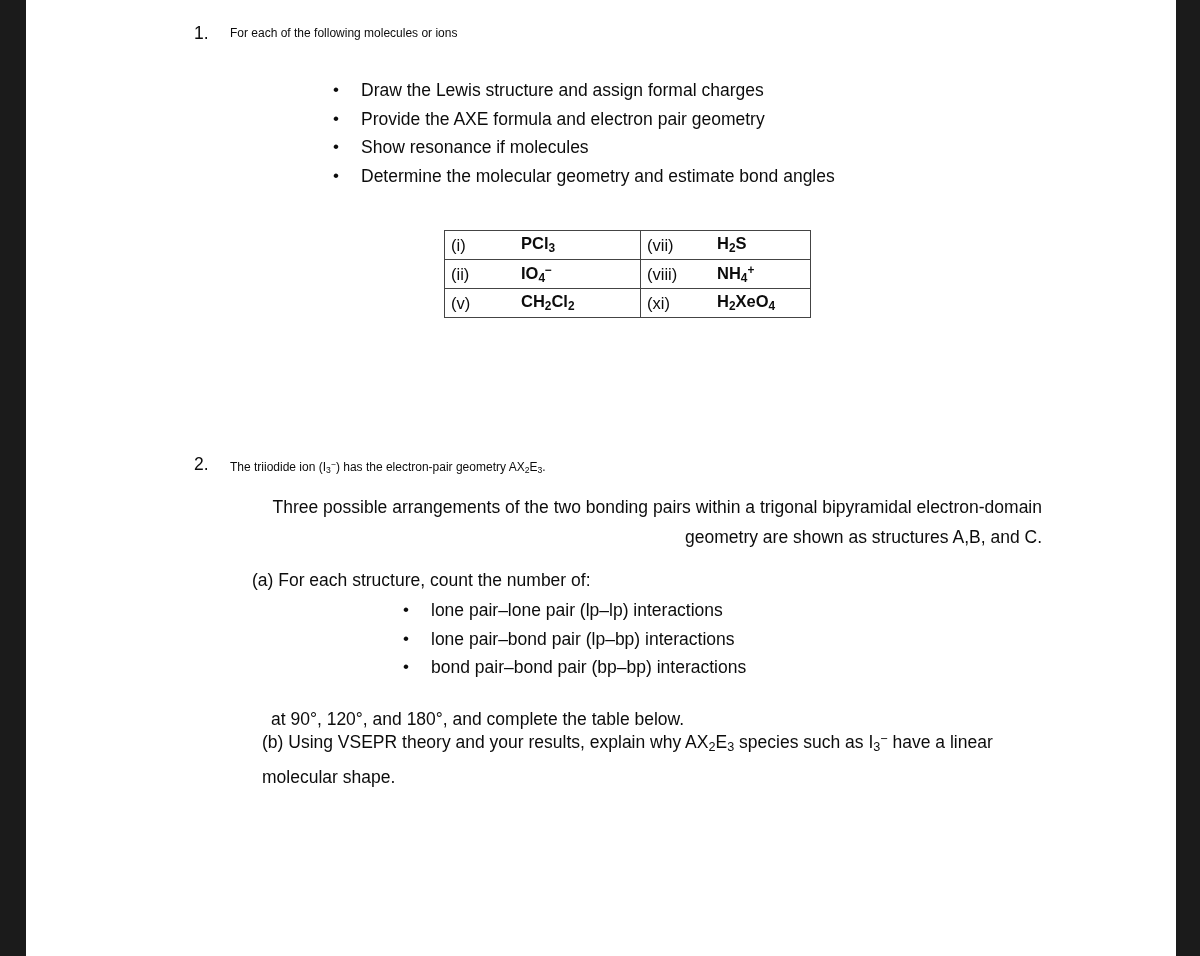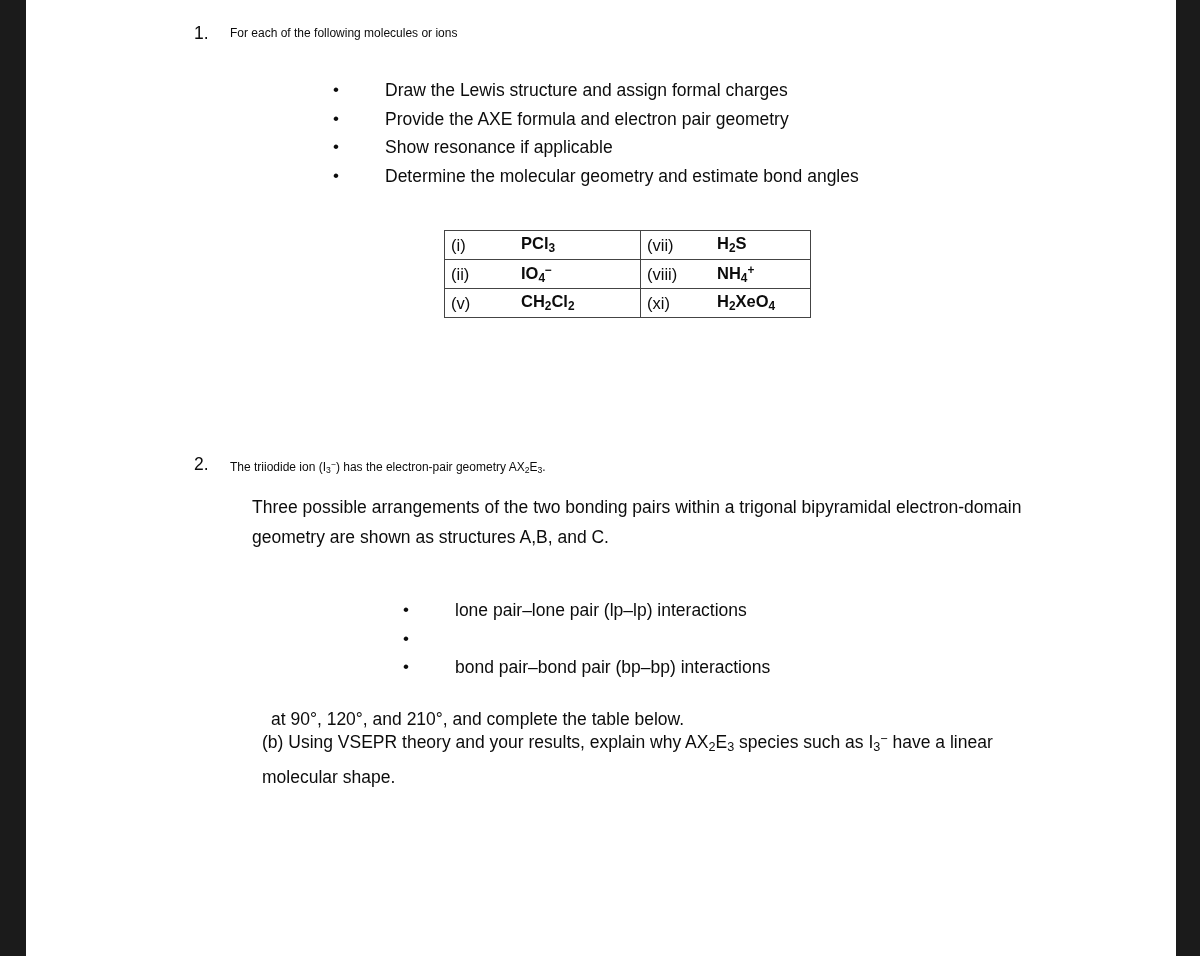--- a/index.html
+++ b/index.html
@@ -74,21 +74,20 @@
     flex: 0 0 32px;
     text-align: left;
     font-size: 17px;
     line-height: 28.7px;
     padding-left: 4px;
   }
   .bullet-text {
     font-size: 17.5px;
     line-height: 28.7px;
     white-space: nowrap;
-    margin-left: 24px;
   }
 
   #bullets-q1 { left: 303px; top: 76px; }
   #bullets-q2a { left: 373px; top: 596px; }
 
   
   .mol-table {
     position: absolute;
     left: 418px;
     top: 230px;
@@ -122,21 +121,21 @@
 
   sub { font-size: 0.72em; vertical-align: -0.22em; }
   sup { font-size: 0.72em; vertical-align: 0.42em; }
 
   
   .para {
     position: absolute;
     font-size: 17.5px;
     line-height: 30px;
   }
-  #p-three { left: 226px; top: 492px; width: 790px; }
+  #p-three { left: 226px; top: 492px; width: 790px; text-align: right; }
   #p-a { left: 226px; top: 565px; width: 700px; }
   #p-at { left: 245px; top: 704px; width: 700px; }
   #p-b { left: 236px; top: 724px; width: 800px; }
 </style>
 </head>
 <body>
 
 <div class="viewer">
   <div class="page">
     <div class="content">
@@ -150,21 +149,21 @@
         <li>
           <span class="bullet-dot">•</span>
           <span class="bullet-text">Draw the Lewis structure and assign formal charges</span>
         </li>
         <li>
           <span class="bullet-dot">•</span>
           <span class="bullet-text">Provide the  AXE formula and electron pair geometry</span>
         </li>
         <li>
           <span class="bullet-dot">•</span>
-          <span class="bullet-text">Show resonance if applicable</span>
+          <span class="bullet-text">Show resonance if molecules</span>
         </li>
         <li>
           <span class="bullet-dot">•</span>
           <span class="bullet-text">Determine the molecular geometry and estimate bond angles</span>
         </li>
       </ul>
 
       <table class="mol-table">
         <tbody>
           <tr>
@@ -212,34 +211,36 @@
         </tbody>
       </table>
 
       <div class="numbered" id="q2">
         <span class="num">2.</span>
         <span class="num-body">The triiodide ion (I<sub>3</sub><sup>−</sup>) has the electron-pair geometry AX<sub>2</sub>E<sub>3</sub>.</span>
       </div>
 
       <div class="para" id="p-three">Three possible arrangements of the two bonding pairs within a trigonal bipyramidal electron-domain geometry are shown as structures A,B, and C.</div>
 
+      <div class="para" id="p-a">(a) For each structure, count the number of:</div>
 
       <ul class="bullets" id="bullets-q2a">
         <li>
           <span class="bullet-dot">•</span>
           <span class="bullet-text">lone pair–lone pair (lp–lp) interactions</span>
         </li>
         <li>
           <span class="bullet-dot">•</span>
+          <span class="bullet-text">lone pair–bond pair (lp–bp) interactions</span>
         </li>
         <li>
           <span class="bullet-dot">•</span>
           <span class="bullet-text">bond pair–bond pair (bp–bp) interactions</span>
         </li>
       </ul>
 
-      <div class="para" id="p-at">at 90°, 120°, and 210°, and complete the table below.</div>
+      <div class="para" id="p-at">at 90°, 120°, and 180°, and complete the table below.</div>
 
       <div class="para" id="p-b">(b) Using VSEPR theory and your results, explain why AX<sub>2</sub>E<sub>3</sub> species such as I<sub>3</sub><sup>−</sup> have a linear molecular shape.</div>
 
     </div>
   </div>
 </div>
 
 </body></html>

